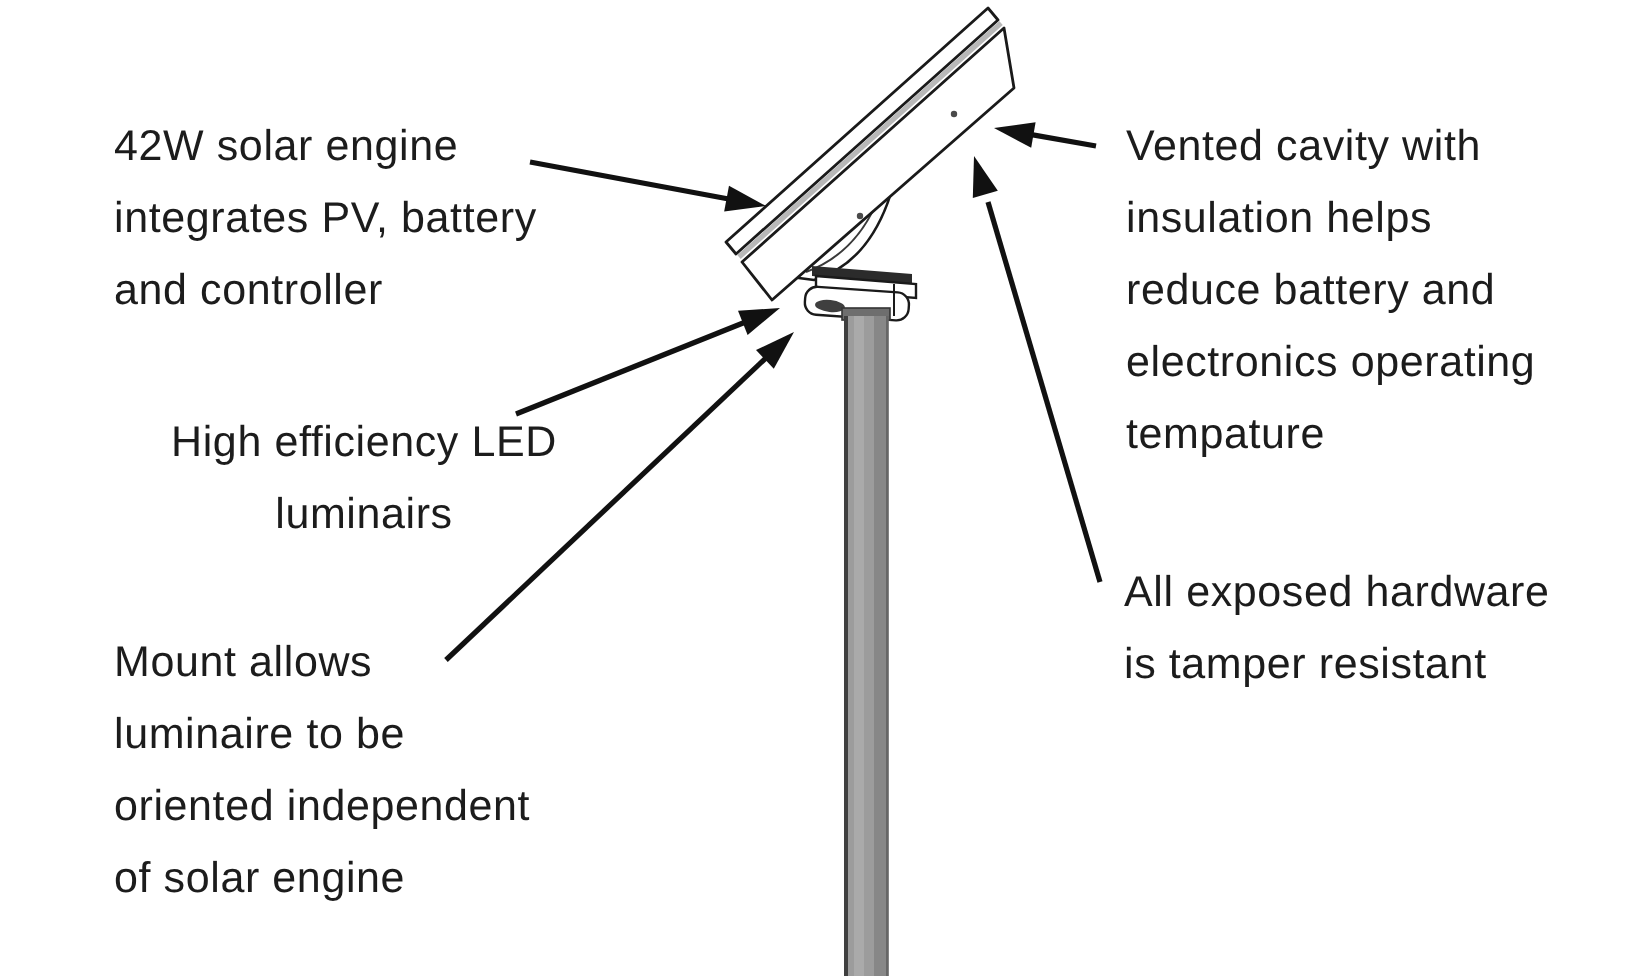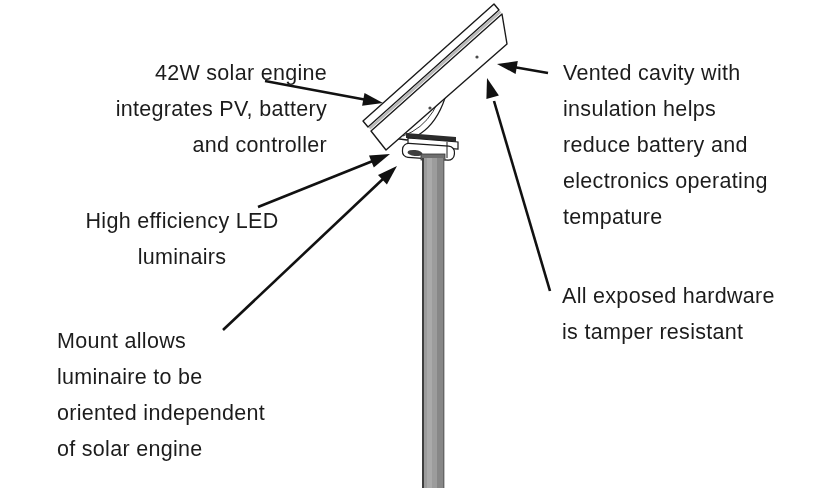--- a/index.html
+++ b/index.html
@@ -12,23 +12,23 @@
   }
   .stage svg{position:absolute;left:0;top:0;}
   .ann{
     position:absolute;
     white-space:pre-line;
     font-size:21.5px;
     line-height:36px;
     letter-spacing:.3px;
     color:#1c1c1c;
   }
-  .a-solar   {left:57px;  top:55px;  width:270px;text-align:right;}
+  .a-solar   {left:57px;  top:55px;  width:270px;}
   .a-led     {left:57px;  top:203px; width:250px;text-align:center;}
-  .a-mount   {left:57px;  top:313px; width:260px;margin-top:10px;}
+  .a-mount   {left:57px;  top:313px; width:260px;}
   .a-vented  {left:563px; top:55px;  width:240px;}
   .a-hardware{left:562px; top:278px; width:245px;}
 </style>
 </head>
 <body>
 
 <div class="stage">
 
   <svg width="814" height="488" viewBox="0 0 814 488">
 

